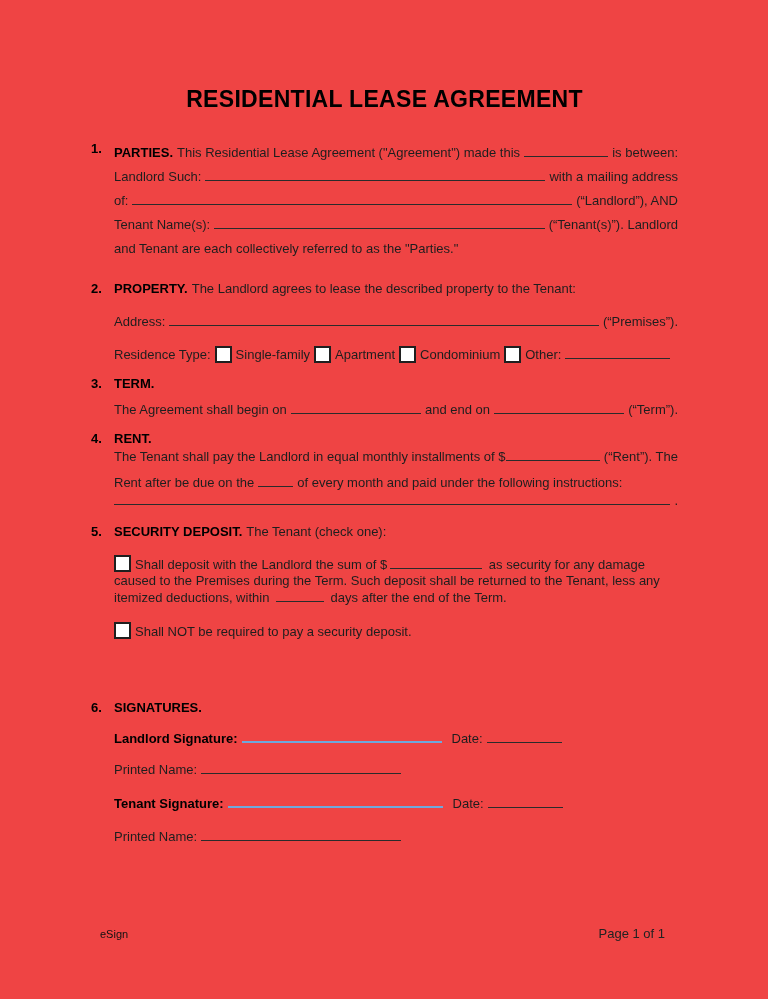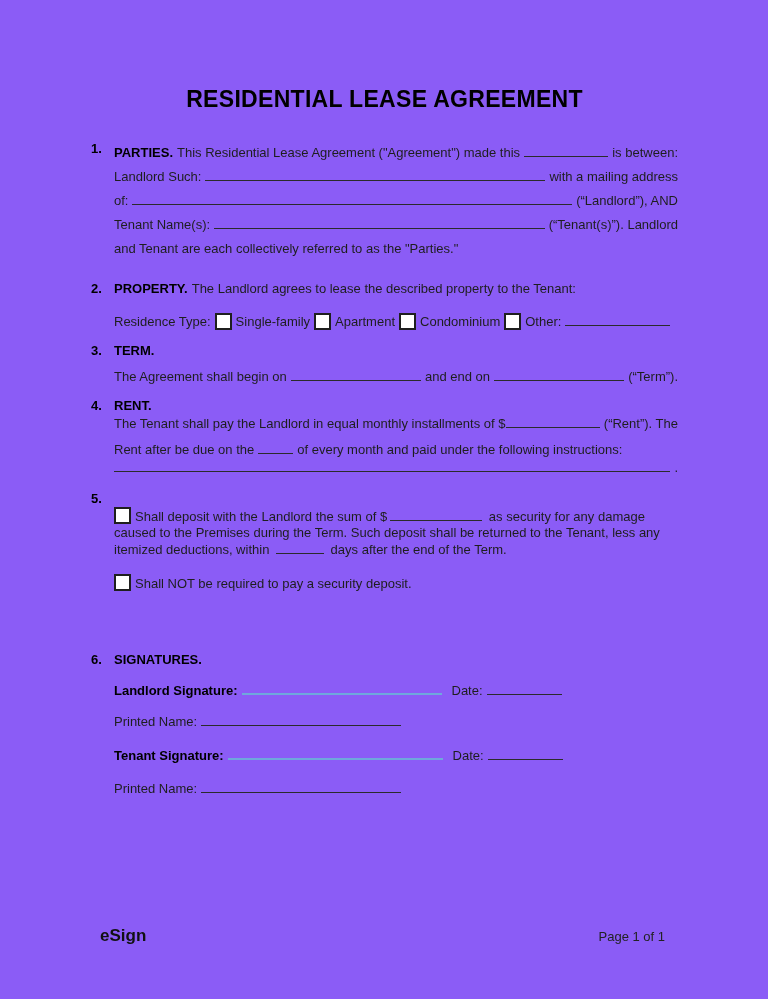--- a/index.html
+++ b/index.html
@@ -1,19 +1,19 @@
 <!DOCTYPE html>
 <html><head>
 <meta charset="utf-8">
 <style>
   html,body { margin:0; padding:0; background:#fff; }
   .page {
     position:relative;
     width:768px; height:999px;
-    background:#8b5cf6;
+    background:#ef4444;
     font-family:"Liberation Sans", sans-serif;
     font-size:13px;
     color:#1e1e1e;
     overflow:hidden;
     box-sizing:border-box;
   }
   .content { padding:0 90px 0 91px; }
   .title {
     margin:86px 0 0 0;
     text-align:center;
@@ -64,21 +64,21 @@
   }
   .opt { line-height:16px; margin-top:16px; }
   .footer {
     position:absolute;
     top:926px; left:0; right:0;
     padding:0 103px 0 100px;
     display:flex;
     justify-content:space-between;
     align-items:baseline;
   }
-  .brand { font-size:17px; font-weight:700; color:#111; }
+  .brand { font-size:11px; font-weight:400; color:#111; }
   .pageno { font-size:13px; color:#222; }
   
   .mt-sec1 { margin-top:28px; }
   .mt-sec2 { margin-top:20px; }
   .mt-sec3 { margin-top:13px; }
   .mt-sec4 { margin-top:14px; }
   .mt-sec5 { margin-top:16px; }
   .mt-sec6 { margin-top:60px; }
   .mt15 { margin-top:15px; }
   .mt8  { margin-top:8px; }
@@ -124,20 +124,25 @@
     </div>
 
     <div class="sec mt-sec2">
       <span class="num">2.</span>
       <div class="body">
         <div class="fline">
           <span class="seg bold">PROPERTY.</span>
           <span class="seg gap">The Landlord agrees to lease the described property to the Tenant:</span>
         </div>
         <div class="fline mt15">
+          <span class="seg">Address:</span>
+          <span class="blank grow"></span>
+          <span class="seg">(“Premises”).</span>
+        </div>
+        <div class="fline mt15">
           <span class="seg">Residence Type:</span>
           <span class="cb gap"></span>
           <span class="seg gap">Single-family</span>
           <span class="cb gap"></span>
           <span class="seg gap">Apartment</span>
           <span class="cb gap"></span>
           <span class="seg gap">Condominium</span>
           <span class="cb gap"></span>
           <span class="seg gap">Other:</span>
           <span class="blank" style="width:105px"></span>
@@ -180,20 +185,24 @@
         <div class="fline mt6">
           <span class="blank grow" style="margin-left:0"></span>
           <span class="seg">.</span>
         </div>
       </div>
     </div>
 
     <div class="sec mt-sec5">
       <span class="num">5.</span>
       <div class="body">
+        <div class="fline">
+          <span class="seg bold">SECURITY DEPOSIT.</span>
+          <span class="seg gap">The Tenant (check one):</span>
+        </div>
         <div class="opt">
           <span class="cbi"></span><span>Shall deposit with the Landlord the sum of $</span><span class="iblank" style="width:92px"></span> <span>as security for any damage caused to the Premises during the Term. Such deposit shall be returned to the Tenant, less any itemized deductions, within</span> <span class="iblank" style="width:48px"></span> <span>days after the end of the Term.</span>
         </div>
         <div class="opt">
           <span class="cbi"></span><span>Shall NOT be required to pay a security deposit.</span>
         </div>
       </div>
     </div>
 
     <div class="sec mt-sec6">

